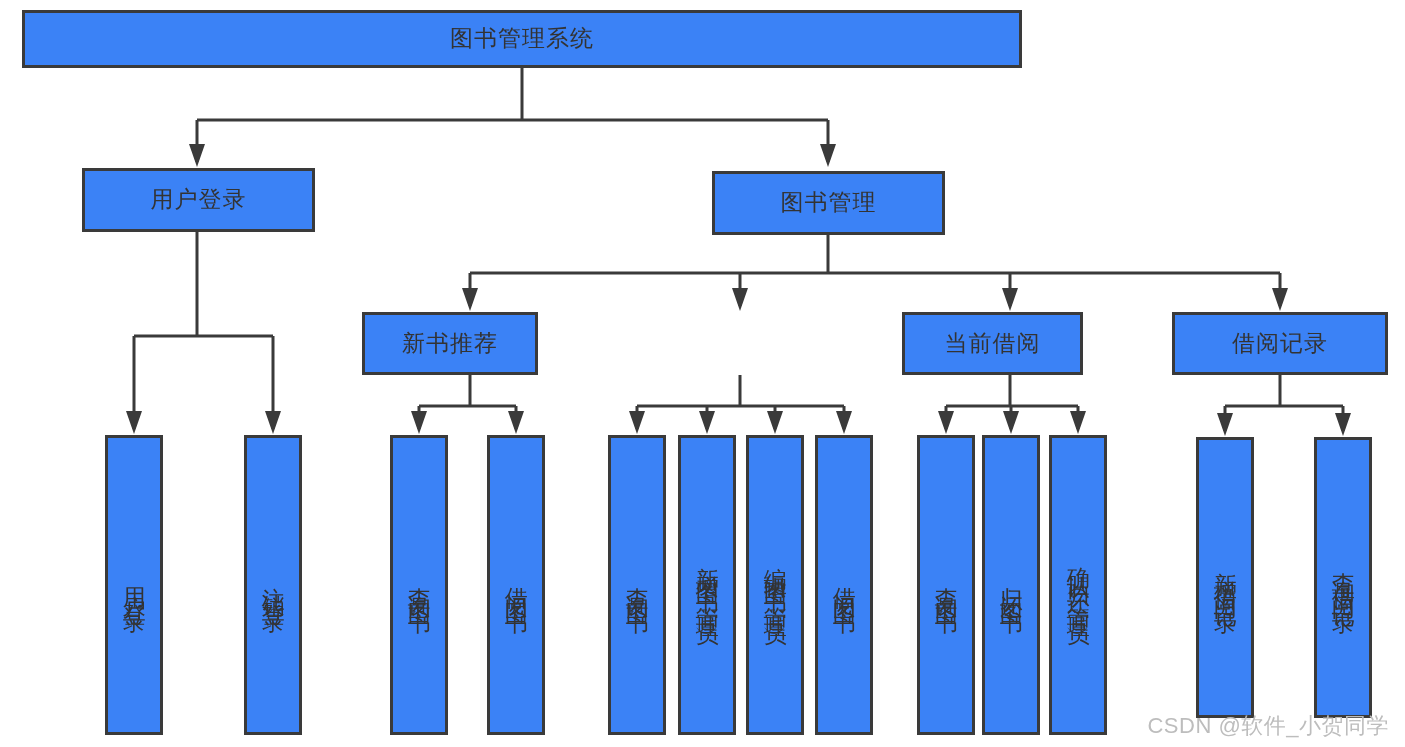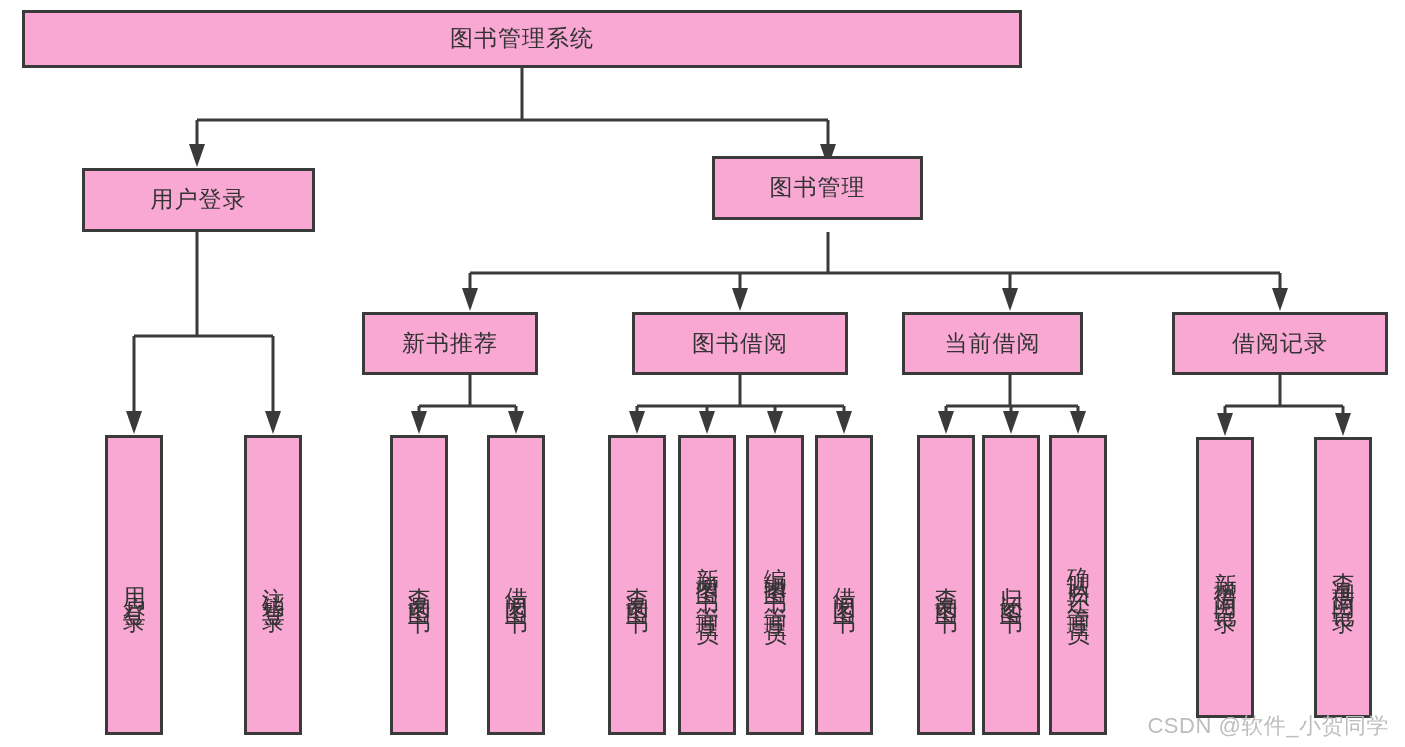--- a/index.html
+++ b/index.html
@@ -15,21 +15,21 @@
     background: var(--background, #ffffff);
     overflow: hidden;
   }
   .wires {
     position: absolute;
     left: 0; top: 0;
     color: var(--line, #3a3a3a);
   }
   .node {
     position: absolute;
-    background: #f9a8d4;
+    background: #3b82f6;
     border: 3px solid var(--line, #3a3a3a);
     display: flex;
     align-items: center;
     justify-content: center;
     color: var(--text, #333333);
   }
   .node span {
     font-size: 23px;
     line-height: 1.2;
     white-space: nowrap;
@@ -89,29 +89,26 @@
     </g>
   </svg>
 
   <div class="node h" style="left:22px; top:10px; width:1000px; height:58px">
     <span>图书管理系统</span>
   </div>
 
   <div class="node h" style="left:82px; top:168px; width:233px; height:64px">
     <span>用户登录</span>
   </div>
-  <div class="node h" style="left:712px; top:156px; width:211px; height:64px">
+  <div class="node h" style="left:712px; top:171px; width:233px; height:64px">
     <span>图书管理</span>
   </div>
 
   <div class="node h" style="left:362px; top:312px; width:176px; height:63px">
     <span>新书推荐</span>
-  </div>
-  <div class="node h" style="left:632px; top:312px; width:216px; height:63px">
-    <span>图书借阅</span>
   </div>
   <div class="node h" style="left:902px; top:312px; width:181px; height:63px">
     <span>当前借阅</span>
   </div>
   <div class="node h" style="left:1172px; top:312px; width:216px; height:63px">
     <span>借阅记录</span>
   </div>
 
   <div class="node v" style="left:105px; top:435px; width:58px; height:300px">
     <span>用户登录</span>

